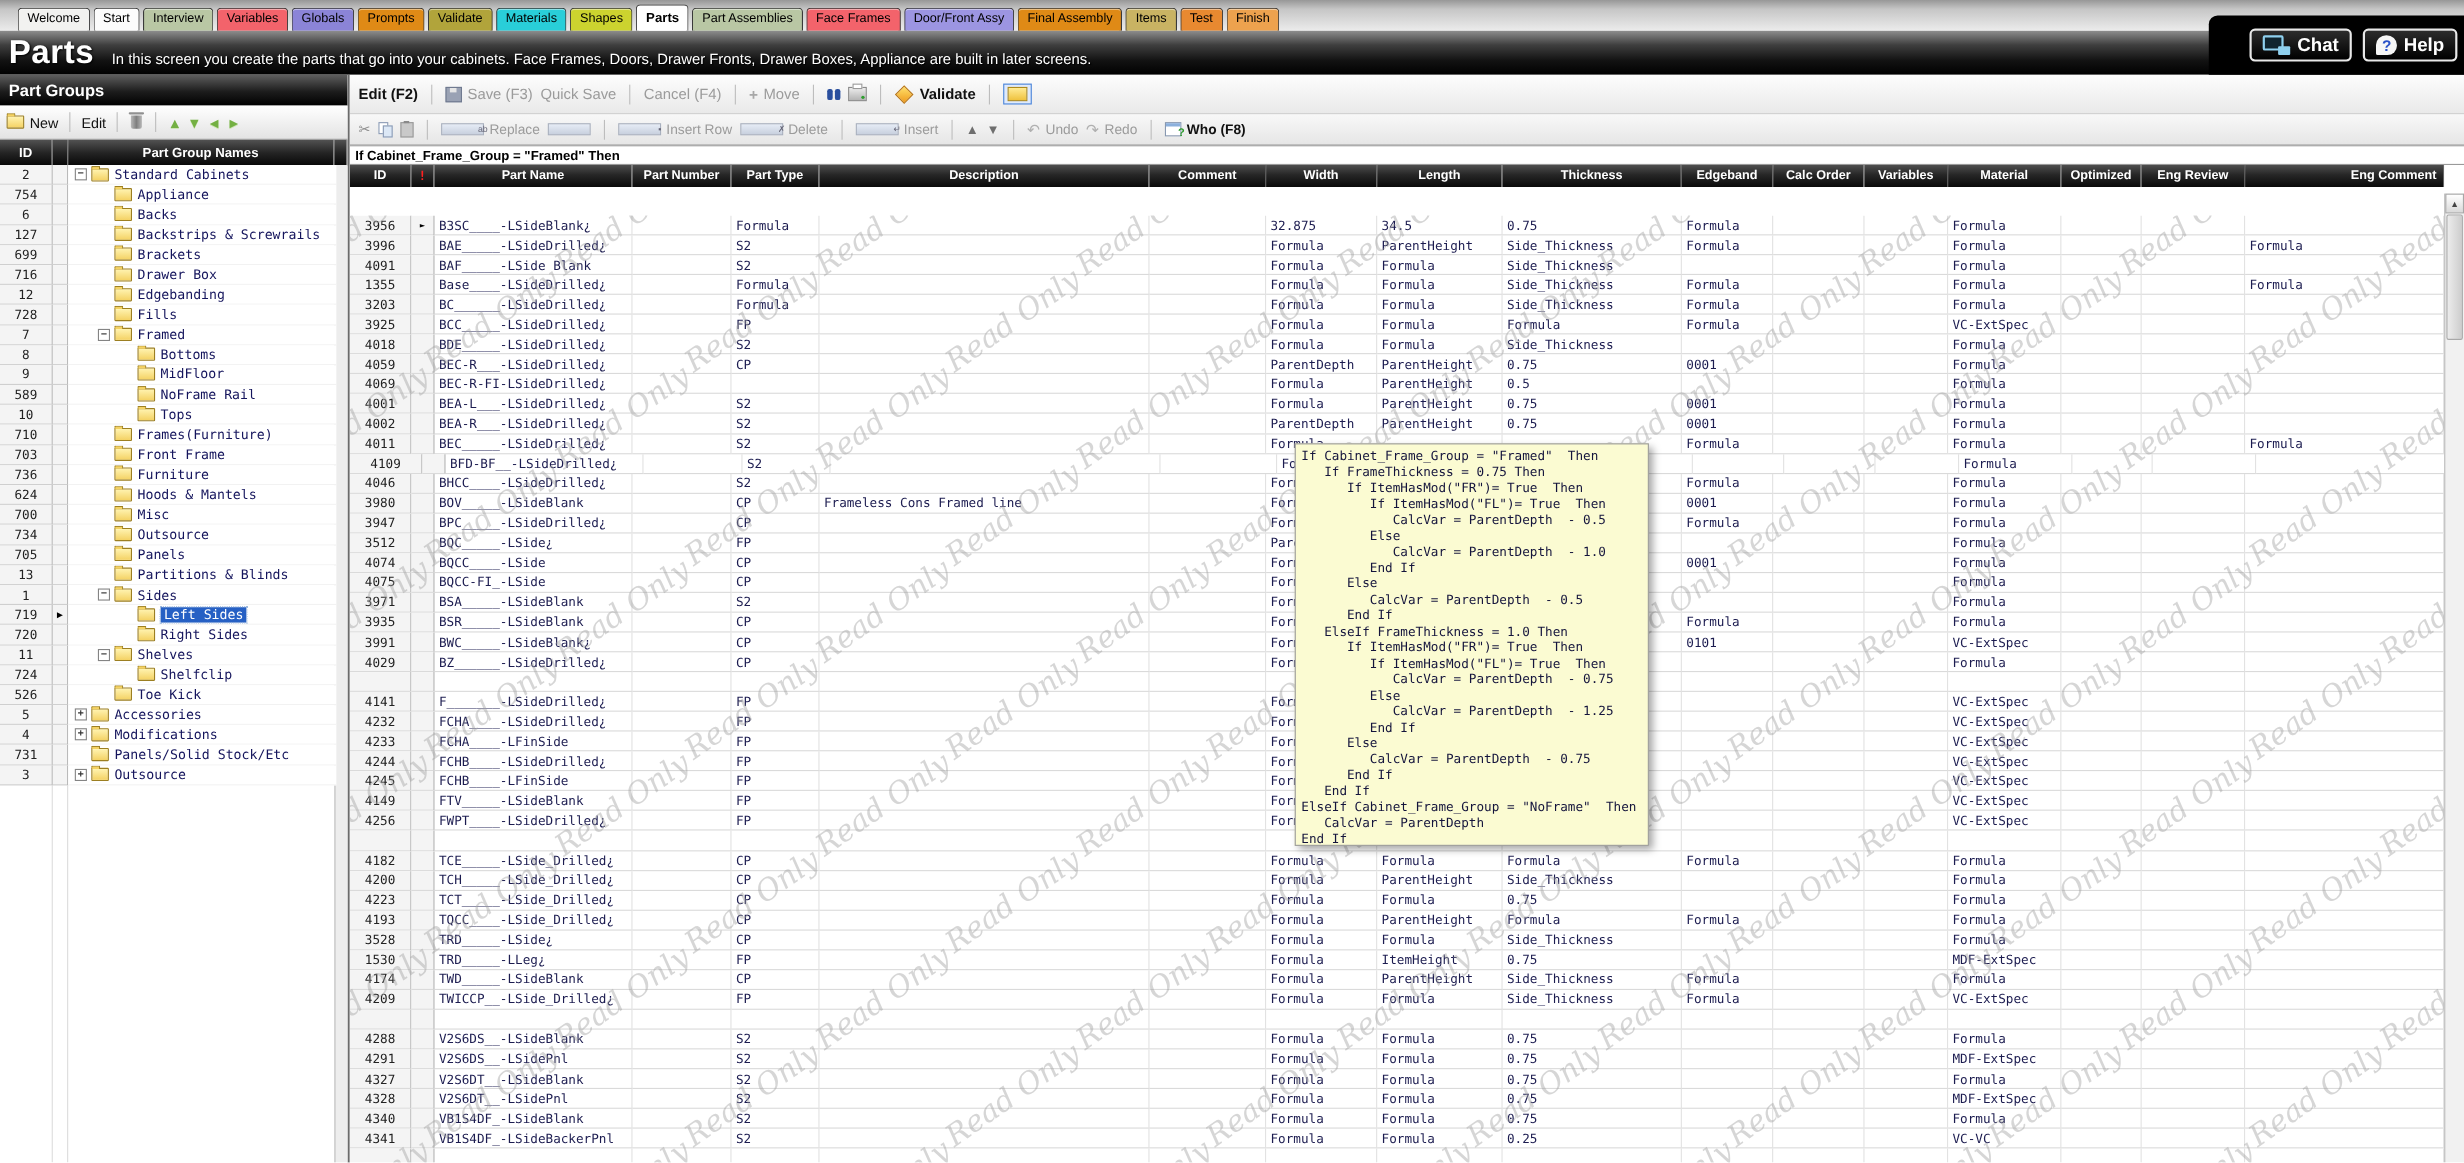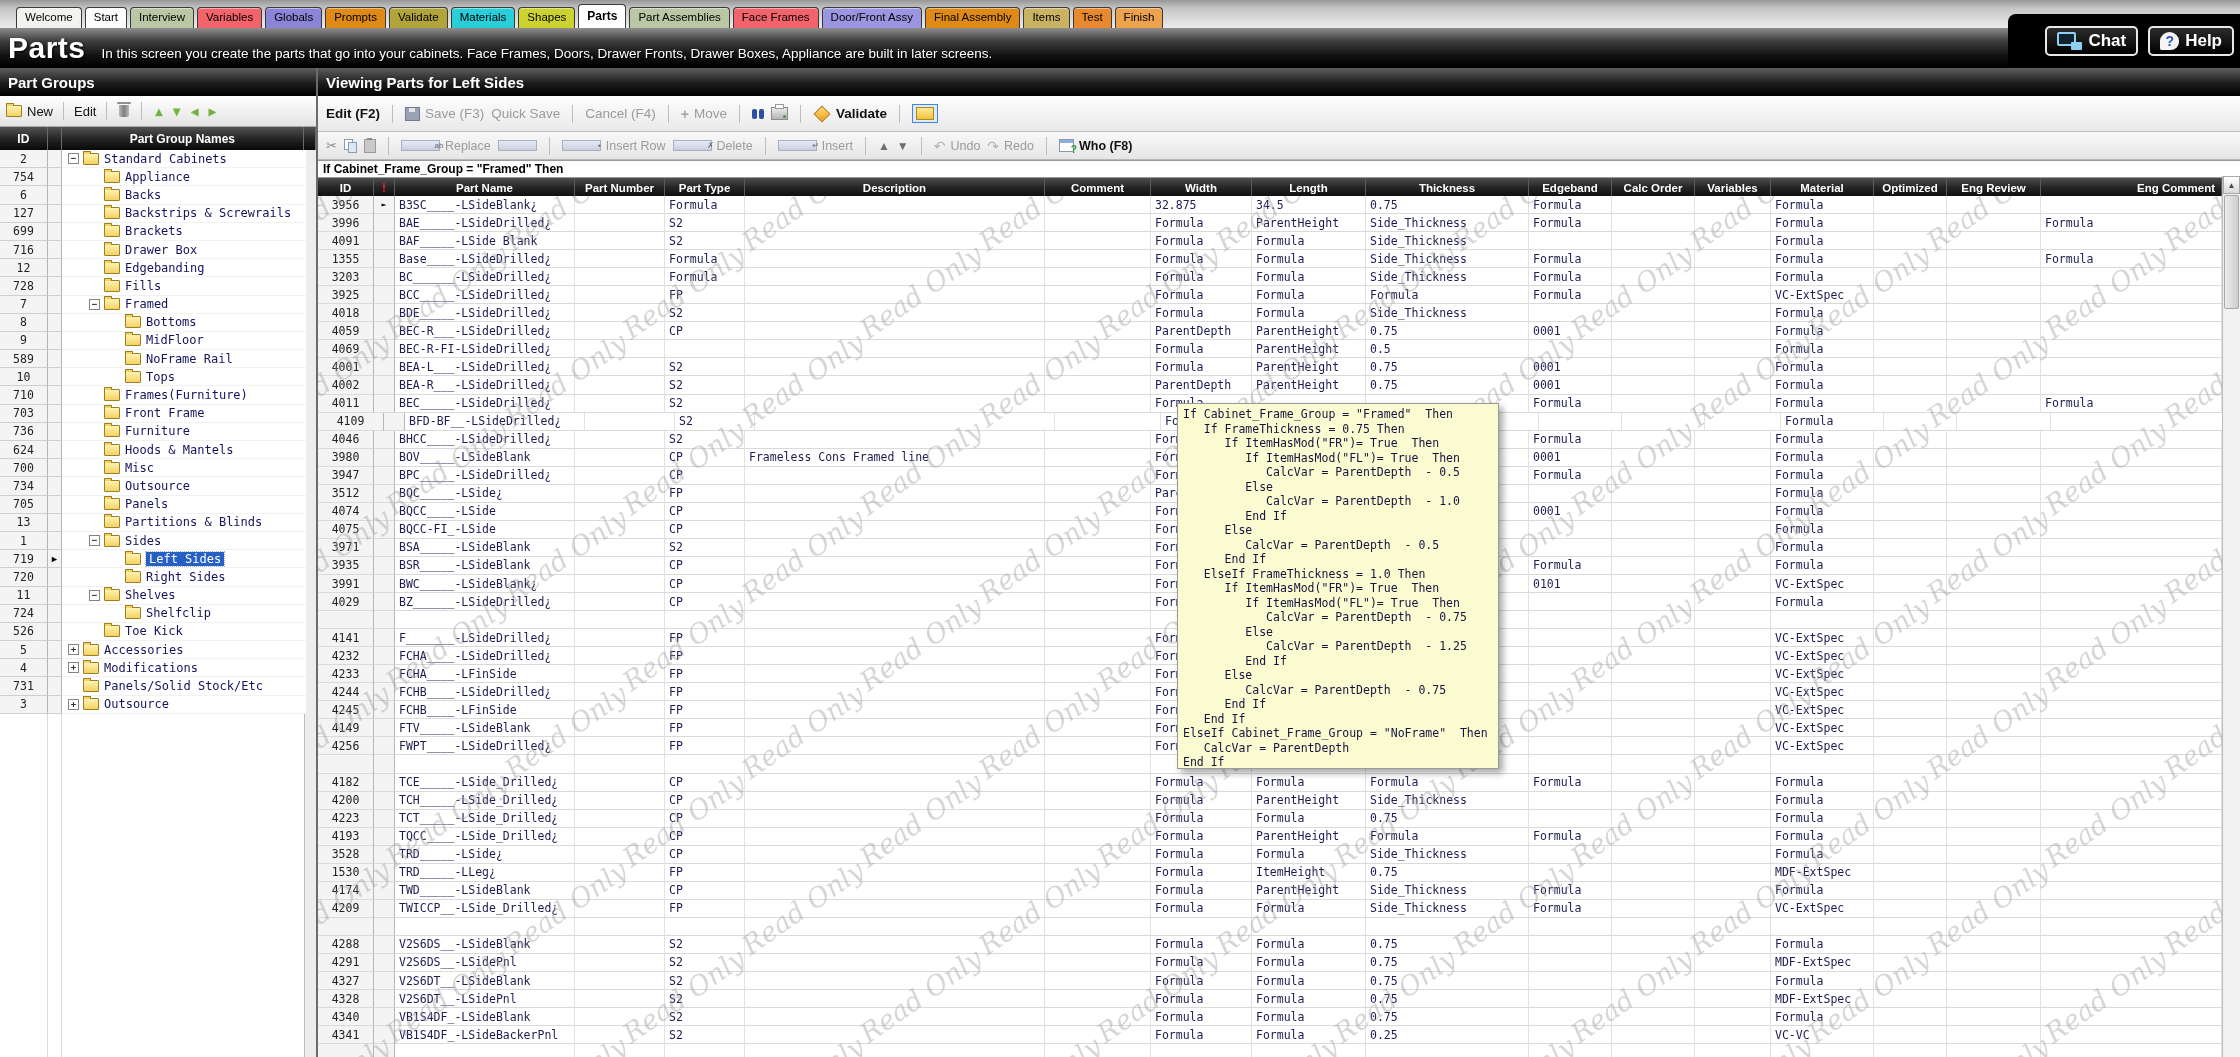--- a/index.html
+++ b/index.html
@@ -488,21 +488,20 @@
             <span class="toggle">+</span>
             <span class="folder"></span>
             <span class="tlabel">Outsource</span>
           </div>
         </div>
       </div>
     <div id="tree-scroll"></div>
   </div>
 
   <div id="main-panel">
-    <div class="panel-header">Viewing Parts for Left Sides</div>
 
     <div id="toolbar1">
       <span class="tbtn en">
         <span>Edit (F2)</span>
       </span>
       <span class="tsep"></span>
       <span class="tbtn dis">
         <span class="ic-save"></span>
         <span>Save (F3)</span>
       </span>

